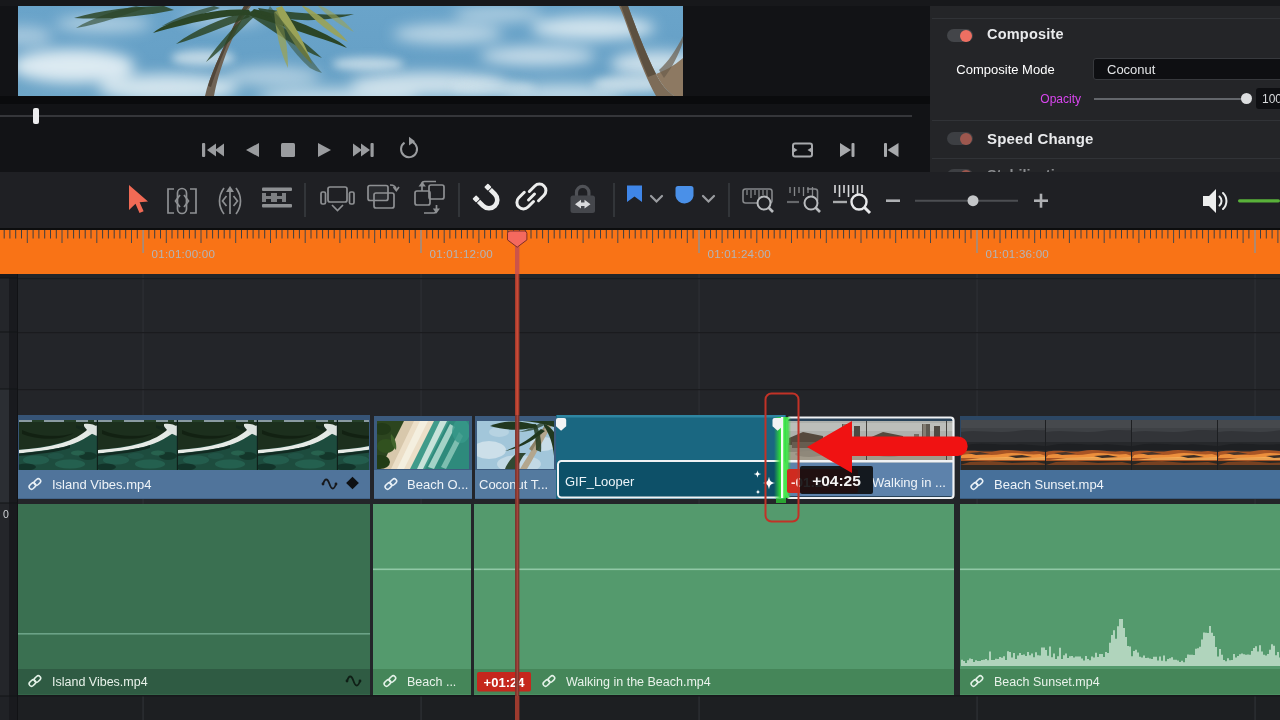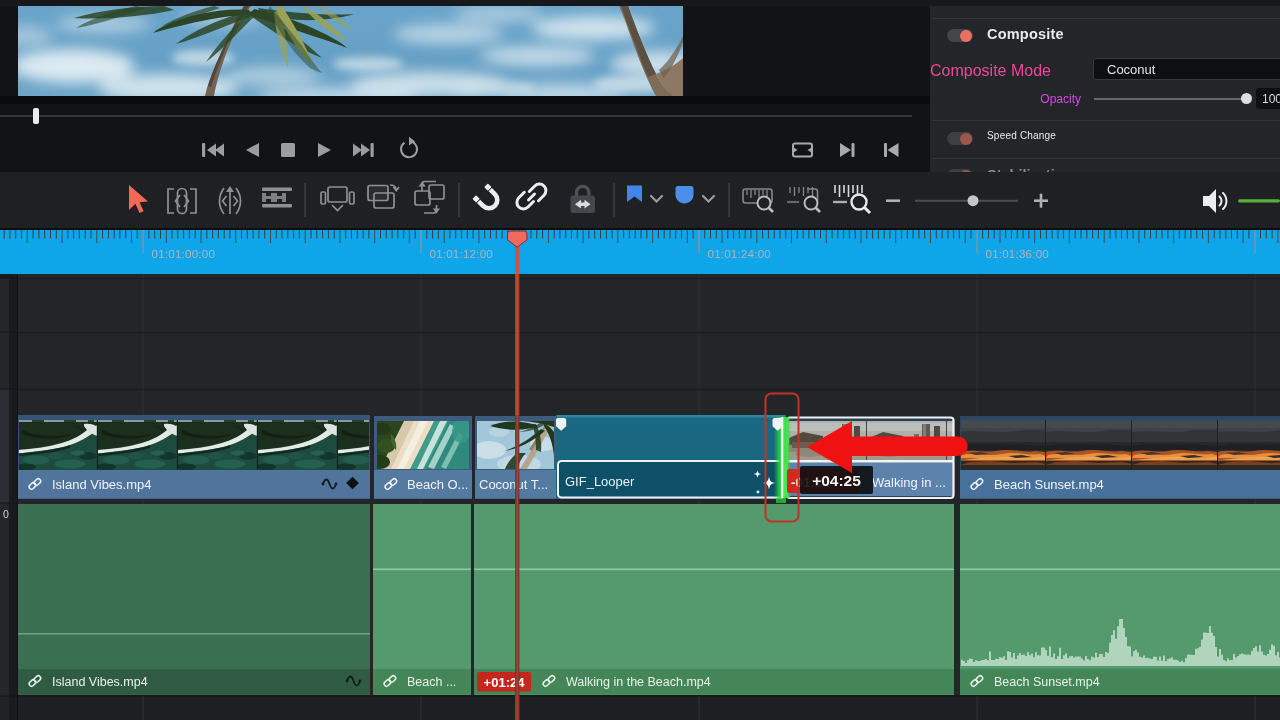--- a/index.html
+++ b/index.html
@@ -107,31 +107,31 @@
 </svg>
 </div>
 <div class="abs" style="left:930px;top:0;width:350px;height:166px;background:#242528;overflow:hidden">
 
 <div class="abs" style="left:2px;top:12px;width:348px;height:1px;background:#313337"></div>
 <div class="abs" style="left:2px;top:114px;width:348px;height:1px;background:#313337"></div>
 <div class="abs" style="left:2px;top:152px;width:348px;height:1px;background:#313337"></div>
 <div class="abs" style="left:17px;top:23px;width:26px;height:13px;background:#434549;border-radius:7px"></div>
 <div class="abs" style="left:30px;top:23.5px;width:12px;height:12px;background:#ee6f62;border-radius:50%"></div>
 <div class="abs" style="left:57px;top:20px;font-size:14.5px;color:#e9eaec;font-weight:bold;letter-spacing:0.2px">Composite</div>
-<div class="abs" style="left:0;top:56px;width:151px;text-align:left;font-size:16px;color:#ec4899">Composite Mode</div>
+<div class="abs" style="left:0;top:56px;width:151px;text-align:center;font-size:13px;color:#ffffff">Composite Mode</div>
 <div class="abs" style="left:163px;top:52px;width:200px;height:22px;background:#0e0f12;border:1px solid #37393d;border-radius:3px"></div>
 <div class="abs" style="left:177px;top:56px;font-size:13px;color:#e2e4e6">Coconut</div>
 <div class="abs" style="left:0;top:86px;width:151px;text-align:right;font-size:12px;color:#d946ef">Opacity</div>
 <div class="abs" style="left:164px;top:92px;width:149px;height:1.6px;background:#63666b"></div>
 <div class="abs" style="left:311px;top:87px;width:11px;height:11px;background:#dcdee0;border-radius:50%"></div>
 <div class="abs" style="left:326px;top:82px;width:40px;height:21px;background:#0e0f12;border-radius:3px"></div>
 <div class="abs" style="left:332px;top:86px;font-size:12px;color:#d8dadc">100.00</div>
 <div class="abs" style="left:17px;top:126px;width:26px;height:13px;background:#3d3f43;border-radius:7px"></div>
 <div class="abs" style="left:30px;top:126.5px;width:12px;height:12px;background:#9d574e;border-radius:50%"></div>
-<div class="abs" style="left:57px;top:124px;font-size:10px;color:#e9eaec;font-weight:normal;letter-spacing:0.2px">Speed Change</div>
+<div class="abs" style="left:57px;top:124px;font-size:15px;color:#e9eaec;font-weight:bold;letter-spacing:0.2px">Speed Change</div>
 <div class="abs" style="left:17px;top:163px;width:26px;height:13px;background:#3d3f43;border-radius:7px"></div>
 <div class="abs" style="left:30px;top:163.5px;width:12px;height:12px;background:#9d574e;border-radius:50%"></div>
 <div class="abs" style="left:57px;top:161px;font-size:14.5px;color:#8b8d90;font-weight:bold">Stabilization</div>
 </div>
 <div class="abs" style="left:0;top:166px;width:1280px;height:58px;background:#1f2024;overflow:hidden">
 <div class="abs" style="left:0;top:56px;width:1280px;height:2px;background:#0c0d0e"></div>
 <svg class="abs" style="left:0;top:0" width="1280" height="58" viewBox="0 0 1280 58">
 <g stroke="#3a3c40" stroke-width="1.5">
 <line x1="305" y1="11" x2="305" y2="45"></line>
           <line x1="459" y1="11" x2="459" y2="45"></line>
@@ -247,21 +247,21 @@
 <g fill="#eceded">
 <path d="M468 24 L474 24 L481 17 L481 41 L474 34 L468 34 Z"></path>
 </g>
 <g stroke="#eceded" stroke-width="2" fill="none" stroke-linecap="round">
 <path d="M484.5 24.5 A 6 6 0 0 1 484.5 33.5"></path>
 <path d="M488 21 A 11 11 0 0 1 488 37"></path>
 </g>
 <rect x="503" y="27.2" width="42" height="3.2" rx="1.6" fill="#59b13a"></rect>
 </svg>
 </div>
-<div class="abs" style="left:0;top:224px;width:1280px;height:44px;background:#0ea5e9;overflow:hidden">
+<div class="abs" style="left:0;top:224px;width:1280px;height:44px;background:#f97316;overflow:hidden">
 <svg class="abs" style="left:0;top:0" width="1280" height="44" viewBox="0 0 1280 44">
         <line x1="-7.4" y1="0" x2="-7.4" y2="13" stroke="#46484c" stroke-width="1"></line>
         <line x1="-1.6" y1="0" x2="-1.6" y2="8.5" stroke="#3c3e42" stroke-width="1"></line>
         <line x1="4.2" y1="0" x2="4.2" y2="8.5" stroke="#3c3e42" stroke-width="1"></line>
         <line x1="9.9" y1="0" x2="9.9" y2="8.5" stroke="#3c3e42" stroke-width="1"></line>
         <line x1="15.7" y1="0" x2="15.7" y2="8.5" stroke="#3c3e42" stroke-width="1"></line>
         <line x1="21.5" y1="0" x2="21.5" y2="8.5" stroke="#3c3e42" stroke-width="1"></line>
         <line x1="27.3" y1="0" x2="27.3" y2="13" stroke="#46484c" stroke-width="1"></line>
         <line x1="33.1" y1="0" x2="33.1" y2="8.5" stroke="#3c3e42" stroke-width="1"></line>
         <line x1="38.9" y1="0" x2="38.9" y2="8.5" stroke="#3c3e42" stroke-width="1"></line>

